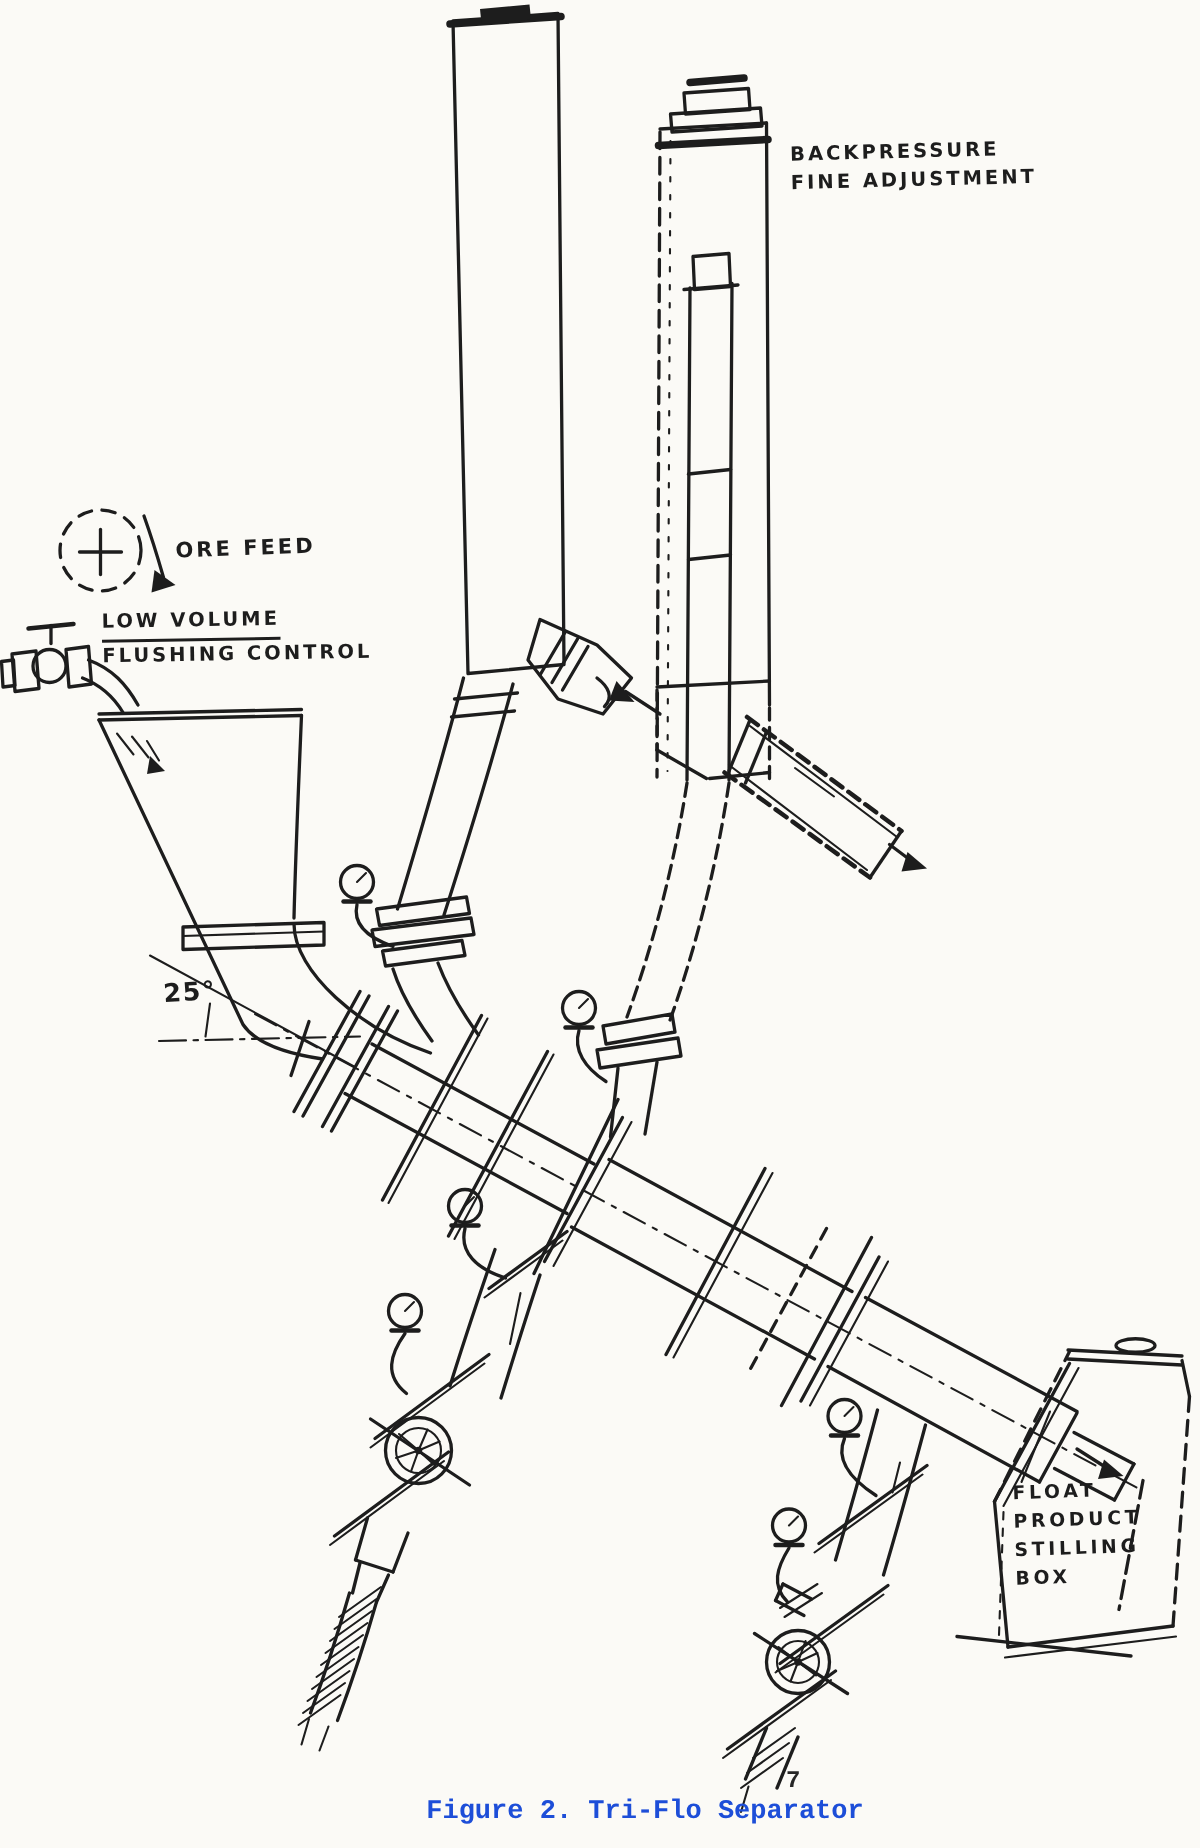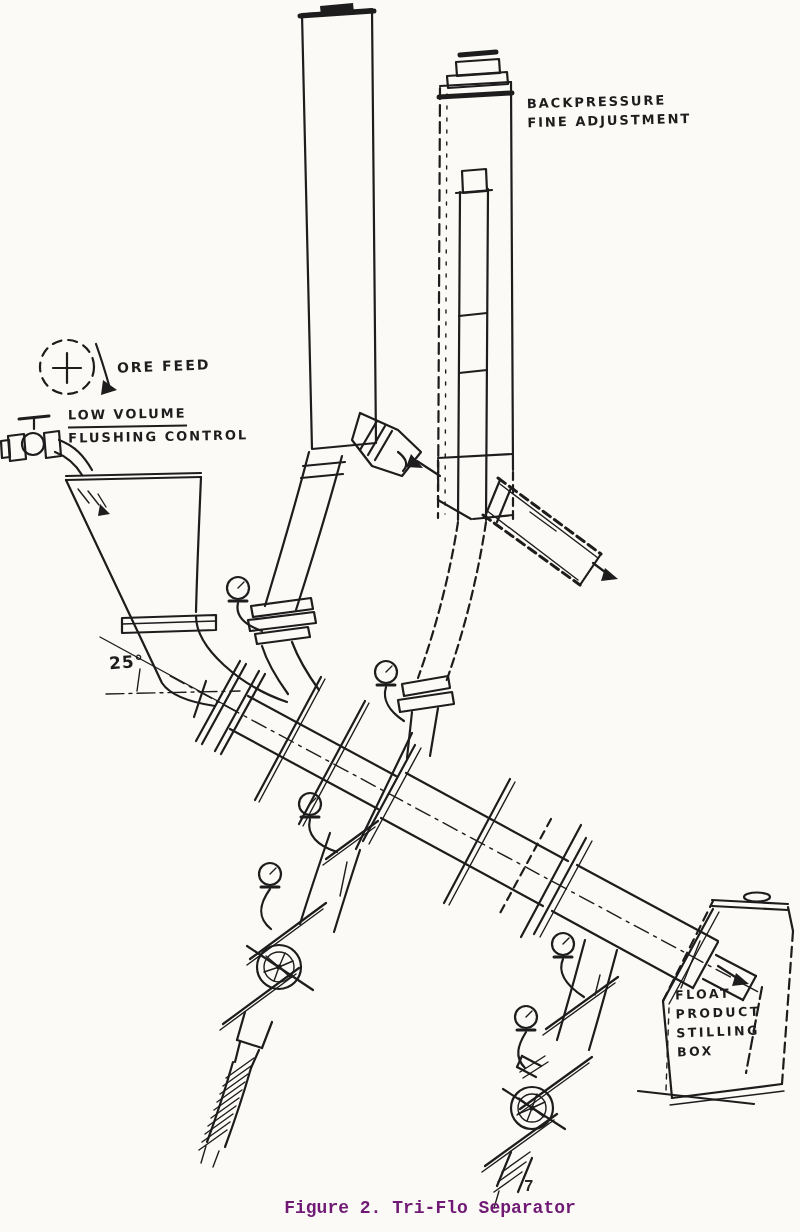--- a/index.html
+++ b/index.html
@@ -32,21 +32,21 @@
   .lbl-backpressure{left:527px;top:92px;font-size:13px;line-height:19px;transform:rotate(-1.5deg);}
   .lbl-orefeed{left:117px;top:358px;font-size:14px;transform:rotate(-2deg);}
   .lbl-flushing{left:68px;top:404px;font-size:13px;line-height:20px;transform:rotate(-1deg);}
   .lbl-flushing .u{display:inline-block;border-bottom:2.5px solid #1d1d1d;padding-bottom:1px;}
   .lbl-angle{left:109px;top:652px;font-size:17px;letter-spacing:1px;transform:rotate(-4deg);}
   .lbl-floatbox{left:676px;top:984px;font-size:12.5px;line-height:19px;letter-spacing:2.5px;transform:rotate(-2deg);}
   .caption{
     position:absolute;left:250px;top:1198px;width:360px;
     text-align:center;
     font-family:"Liberation Mono", monospace;
-    font-weight:bold;font-size:18px;color:#701a75;letter-spacing:0px;
+    font-weight:bold;font-size:18px;color:#1d4ed8;letter-spacing:0px;
   }
   .pagenum{
     position:absolute;left:524px;top:1178px;
     font-family:"Liberation Mono", monospace;
     font-weight:bold;font-size:16px;color:#262626;
   }
 </style>
 </head>
 <body>
 

